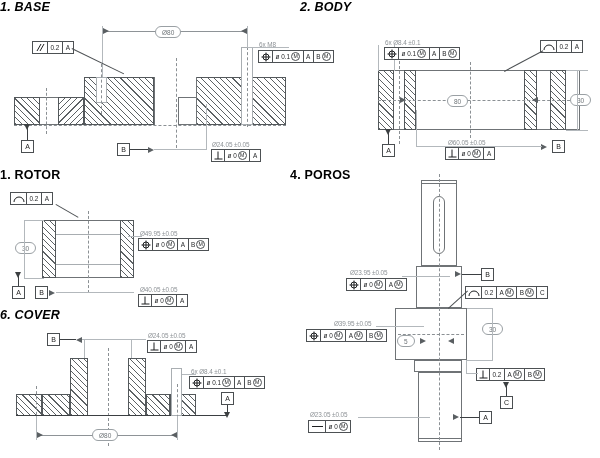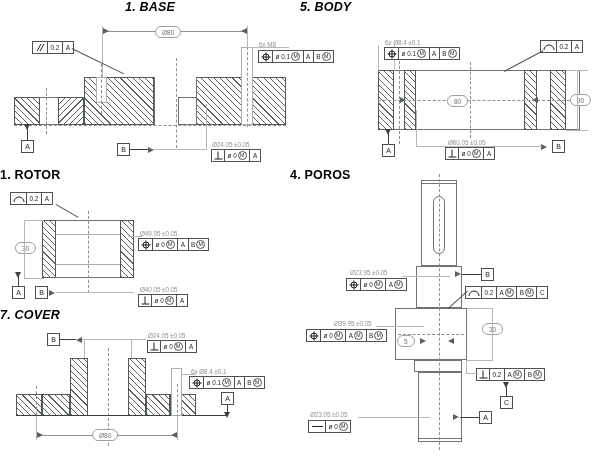--- a/index.html
+++ b/index.html
@@ -144,21 +144,21 @@
     border-radius: 999px;
     background: #fff;
   }
 </style>
 </head>
 <body>
 
 <div class="sheet">
 
   <div class="view" style="left:0;top:0;width:300px;height:170px;">
-    <div class="title" style="left:6px;top:5px;text-align:center;">1. BASE</div>
+    <div class="title" style="left:6px;top:5px;">1. BASE</div>
 
     <div class="ext" style="left:102px;top:26px;width:1px;height:52px;"></div>
     <div class="ext" style="left:247px;top:26px;width:1px;height:32px;"></div>
     <div class="dim" style="left:104px;top:31px;width:142px;"></div>
     <div class="arrow right" style="left:103px;top:28px;"></div>
     <div class="arrow left" style="left:241px;top:28px;"></div>
     <div class="bubble" style="left:155px;top:26px;">Ø80</div>
 
     <div class="rect" style="left:14px;top:97px;width:104px;height:28px;"></div>
     <div class="rect" style="left:178px;top:97px;width:108px;height:28px;"></div>
@@ -236,21 +236,21 @@
       </div>
       <div>
           <span>ø 0</span>
           <span class="modm">M</span>
         </div>
       <div>A</div>
     </div>
   </div>
 
   <div class="view" style="left:300px;top:0;width:300px;height:170px;">
-    <div class="title" style="left:75px;top:5px;">5. BODY</div>
+    <div class="title" style="left:75px;top:5px;">2. BODY</div>
 
     <div class="rect" style="left:78px;top:70px;width:202px;height:60px;"></div>
 
     <div class="hatch" style="left:78px;top:70px;width:16px;height:60px;"></div>
     <div class="hatch" style="left:104px;top:70px;width:12px;height:60px;"></div>
     <div class="hatch" style="left:224px;top:70px;width:13px;height:60px;"></div>
     <div class="hatch" style="left:250px;top:70px;width:16px;height:60px;"></div>
 
     <div class="center-h" style="left:78px;top:100px;width:202px;"></div>
     <div class="center-v" style="left:99px;top:56px;height:88px;"></div>
@@ -523,21 +523,21 @@
           <span>ø 0</span>
           <span class="modm">M</span>
         </div>
     </div>
     <div class="arrow right" style="left:163px;top:246px;"></div>
     <div class="ln dark" style="left:170px;top:249px;width:20px;height:1px;"></div>
     <div class="datum" style="left:189px;top:243px;">A</div>
   </div>
 
   <div class="view" style="left:0;top:308px;width:290px;height:150px;">
-    <div class="title" style="left:8px;top:6px;">7. COVER</div>
+    <div class="title" style="left:8px;top:6px;">6. COVER</div>
 
     <div class="datum" style="left:47px;top:25px;">B</div>
     <div class="ln dark" style="left:60px;top:31px;width:16px;height:1px;"></div>
     <div class="arrow left" style="left:76px;top:29px;"></div>
     <div class="ext" style="left:82px;top:31px;width:64px;height:1px;"></div>
     <div class="ext" style="left:84px;top:31px;width:1px;height:22px;"></div>
     <div class="ext" style="left:131px;top:31px;width:1px;height:22px;"></div>
 
     <div class="dtext" style="left:148px;top:24px;">Ø24.05 ±0.05</div>
     <div class="fcf" style="left:147px;top:32px;">

